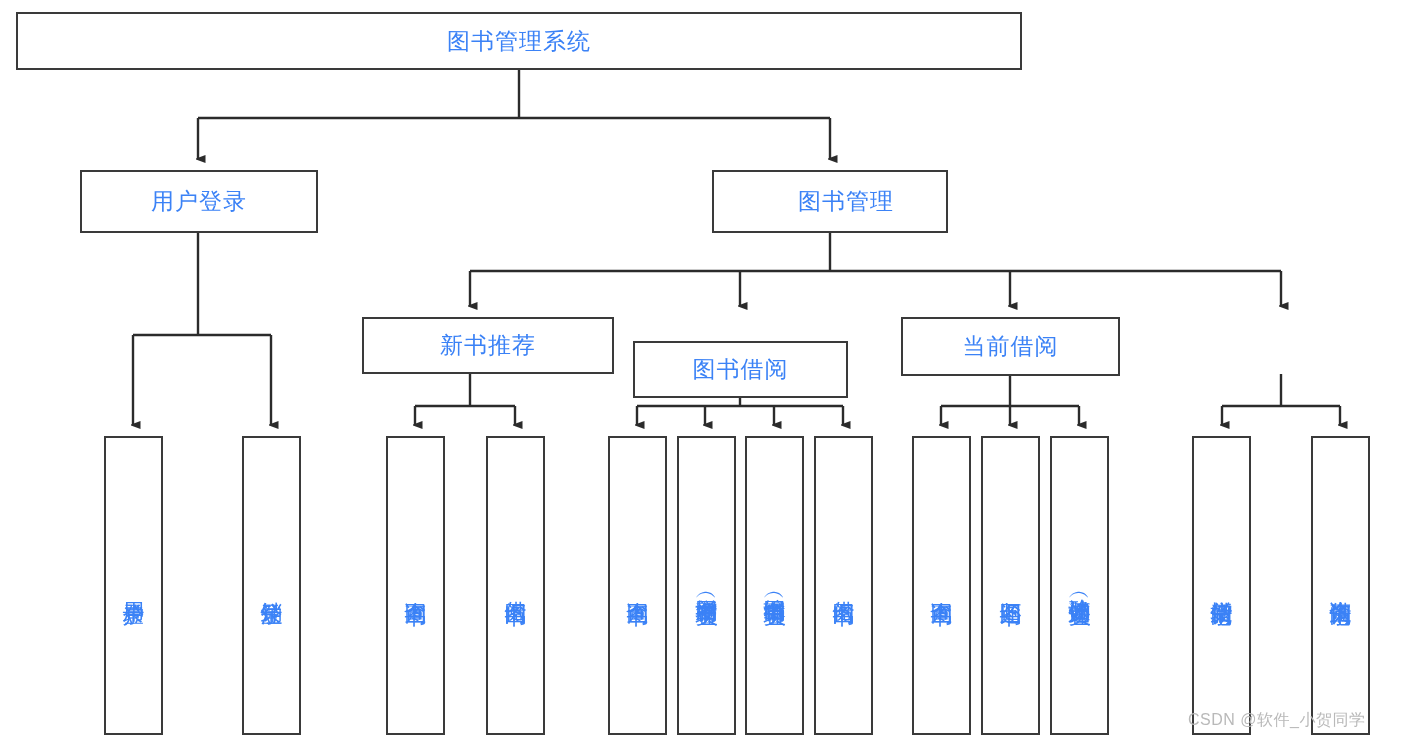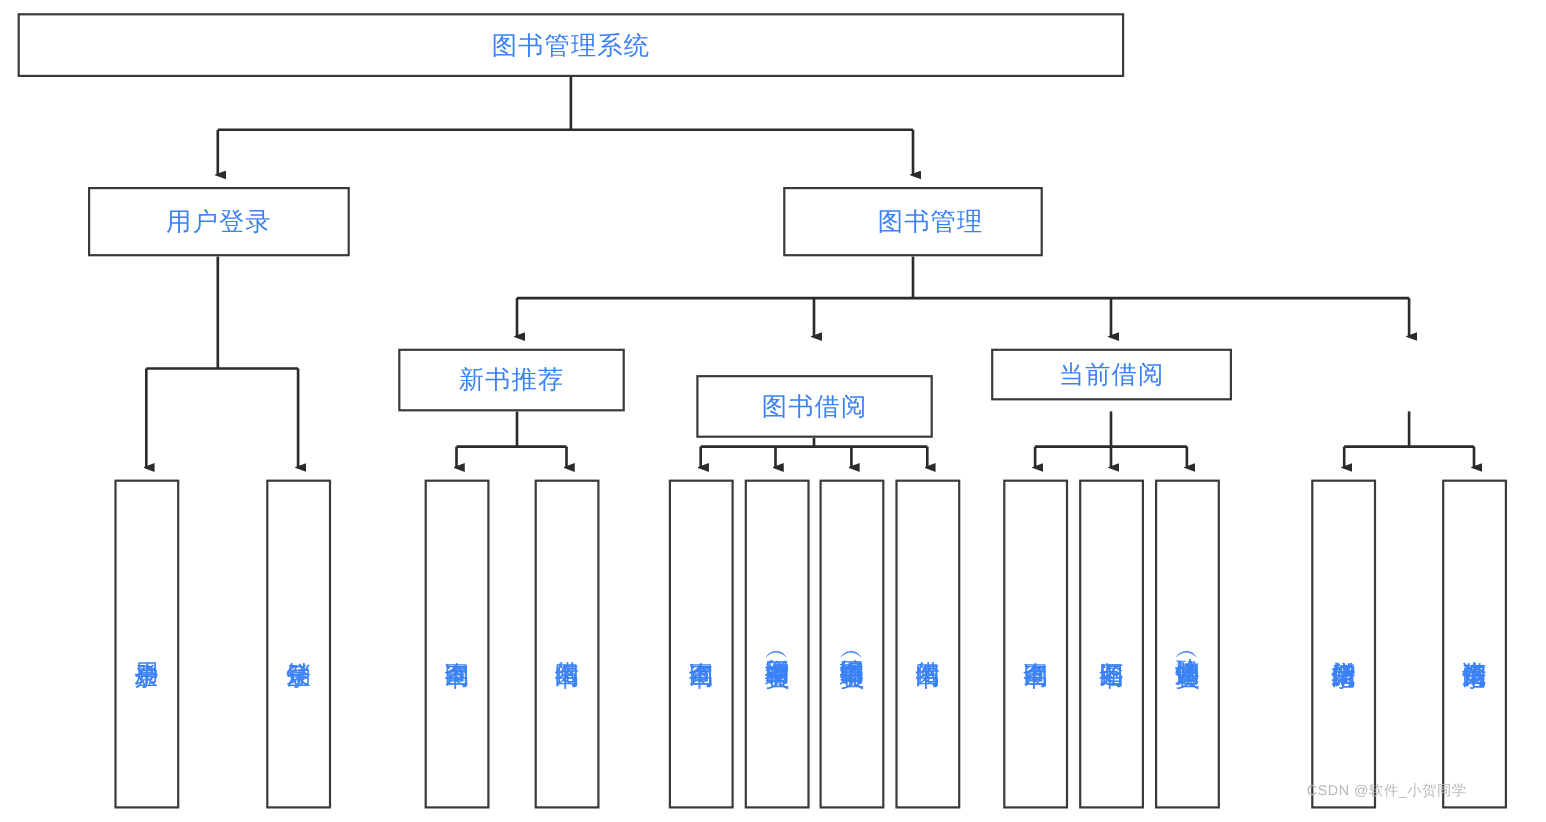--- a/index.html
+++ b/index.html
@@ -51,21 +51,21 @@
     left: 0;
     top: 0;
     width: 1405px;
     height: 747px;
     pointer-events: none;
   }
   .watermark {
     position: absolute;
     left: 1188px;
     top: 710px;
-    font-size: 13px;
+    font-size: 16px;
     color: #b9b9b9;
     white-space: nowrap;
     letter-spacing: 0.5px;
   }
 </style>
 </head>
 <body>
 
 <div id="canvas">
 
@@ -124,27 +124,27 @@
     <span>图书管理系统</span>
   </div>
 
   <div class="node h" style="left:80px; top:170px; width:238px; height:63px;">
     <span>用户登录</span>
   </div>
   <div class="node h" style="left:712px; top:170px; width:236px; height:63px;padding-left:32px;">
     <span>图书管理</span>
   </div>
 
-  <div class="node h" style="left:362px; top:317px; width:206px; height:57px;">
+  <div class="node h" style="left:362px; top:317px; width:252px; height:57px;">
     <span>新书推荐</span>
   </div>
   <div class="node h" style="left:633px; top:317px; width:215px; height:57px;margin-top:24px;">
     <span>图书借阅</span>
   </div>
-  <div class="node h" style="left:901px; top:317px; width:219px; height:47px;">
+  <div class="node h" style="left:901px; top:317px; width:219px; height:59px;">
     <span>当前借阅</span>
   </div>
 
   <div class="node v" style="left:104px; top:436px; width:59px; height:299px;">
     <span class="vtext">用户登录</span>
   </div>
   <div class="node v" style="left:242px; top:436px; width:59px; height:299px;">
     <span class="vtext">注销登录</span>
   </div>
 

